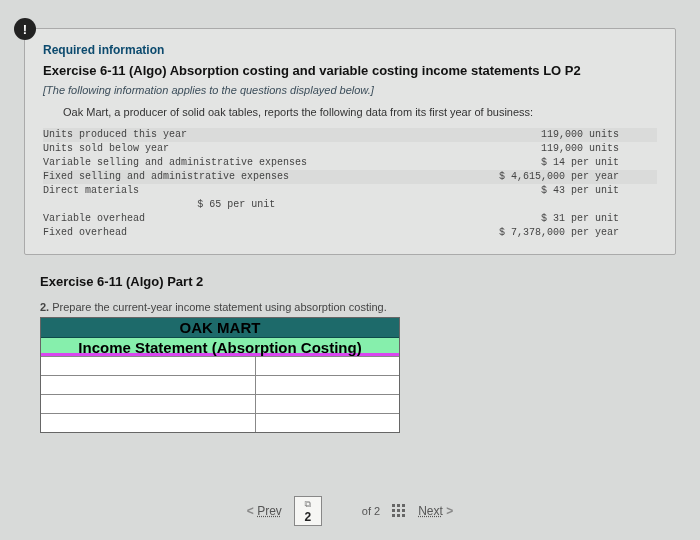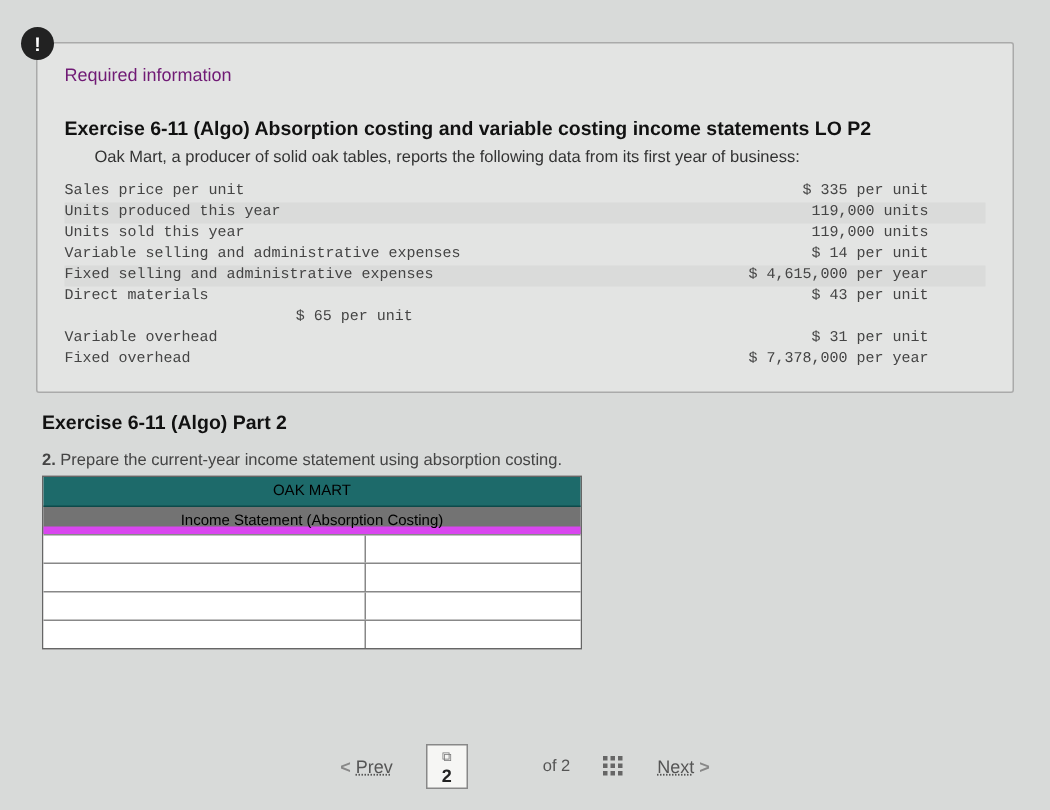--- a/index.html
+++ b/index.html
@@ -32,70 +32,70 @@
   .info-box {
     position: absolute;
     top: 28px;
     left: 24px;
     right: 24px;
     border: 1px solid #aaa;
     border-radius: 2px;
     background: #e3e4e3;
     padding: 14px 18px 14px 18px;
   }
-  .req-title { font-weight: normal; font-size: 12px; color: #701a75; margin-bottom: 21px; }
+  .req-title { font-weight: bold; font-size: 12px; color: #0c4a6e; margin-bottom: 6px; }
   .ex-title { font-weight: bold; font-size: 13px; color: #111; margin-bottom: 6px; }
   .italic-note { font-style: italic; color: #3b4d5a; font-size: 11px; margin-bottom: 10px; }
   .body-text { font-size: 11px; color: #333; margin-bottom: 10px; margin-left: 20px; }
   .data-table {
     width: 100%;
     font-family: "Courier New", monospace;
     font-size: 10px;
     color: #444;
   }
   .data-row { display: flex; line-height: 1.4; }
   .data-label { flex: 0 0 56%; }
   .data-value { flex: 0 0 44%; text-align: right; white-space: pre; padding-right: 38px; }
   .shade { background: rgba(0,0,0,0.04); }
   .part2 {
     position: absolute;
     top: 274px;
-    left: 28px;
+    left: 40px;
     right: 28px;
   }
   .part2-title { font-weight: bold; font-size: 13px; color: #111; margin-bottom: 12px; }
   .part2-instr { font-size: 11px; color: #444; margin-bottom: 4px; }
   .ws-wrap {
     width: 360px;
     background: #fff;
     border: 1px solid #666;
   }
   .ws-row { display: flex; height: 19px; }
   .ws-row.head1 { background: #1d6a6a; border-bottom: 1px solid #0d4a4a; height: 20px; }
-  .ws-row.head2 { background: #737373; border-bottom: 5px solid #d946ef; height: 18px; }
+  .ws-row.head2 { background: #86efac; border-bottom: 3px solid #d946ef; height: 18px; }
   .ws-row.body { background: #fff; border-top: 1px solid #888; }
   .ws-cell-full {
     flex: 1;
     text-align: center;
-    font-weight: normal;
+    font-weight: bold;
     color: #000;
-    font-size: 10px;
+    font-size: 15px;
     line-height: 19px;
   }
   .ws-cell-left { flex: 0 0 60%; border-right: 1px solid #888; }
   .ws-cell-right { flex: 0 0 40%; }
   .pager {
     position: absolute;
     bottom: 14px;
     left: 0;
     right: 0;
     display: flex;
     align-items: center;
     justify-content: center;
-    gap: 22px;
+    gap: 12px;
     font-size: 12px;
     color: #666;
   }
   .pager .prev, .pager .next {
     cursor: pointer;
     color: #555;
   }
   .pager .prev .lbl, .pager .next .lbl { text-decoration: underline dotted; }
   .pager .chev { font-weight: bold; color: #888; }
   .page-box {
@@ -124,32 +124,29 @@
   .of-lbl { font-size: 11px; color: #555; margin-left: 28px; }
 </style>
 </head>
 <body>
 
 <div class="info-icon">!</div>
 
 <div class="info-box">
   <div class="req-title">Required information</div>
   <div class="ex-title">Exercise 6-11 (Algo) Absorption costing and variable costing income statements LO P2</div>
+  <div class="italic-note">[The following information applies to the questions displayed below.]</div>
   <div class="body-text">Oak Mart, a producer of solid oak tables, reports the following data from its first year of business:</div>
   <div class="data-table">
-    <div class="data-row">
-        <div class="data-label">Sales price per unit</div>
-        <div class="data-value">$ 335 per unit</div>
-      </div>
     <div class="data-row shade">
         <div class="data-label">Units produced this year</div>
         <div class="data-value">119,000 units</div>
       </div>
     <div class="data-row">
-        <div class="data-label">Units sold this year</div>
+        <div class="data-label">Units sold below year</div>
         <div class="data-value">119,000 units</div>
       </div>
     <div class="data-row">
         <div class="data-label">Variable selling and administrative expenses</div>
         <div class="data-value">$ 14 per unit</div>
       </div>
     <div class="data-row shade">
         <div class="data-label">Fixed selling and administrative expenses</div>
         <div class="data-value">$ 4,615,000 per year</div>
       </div>

